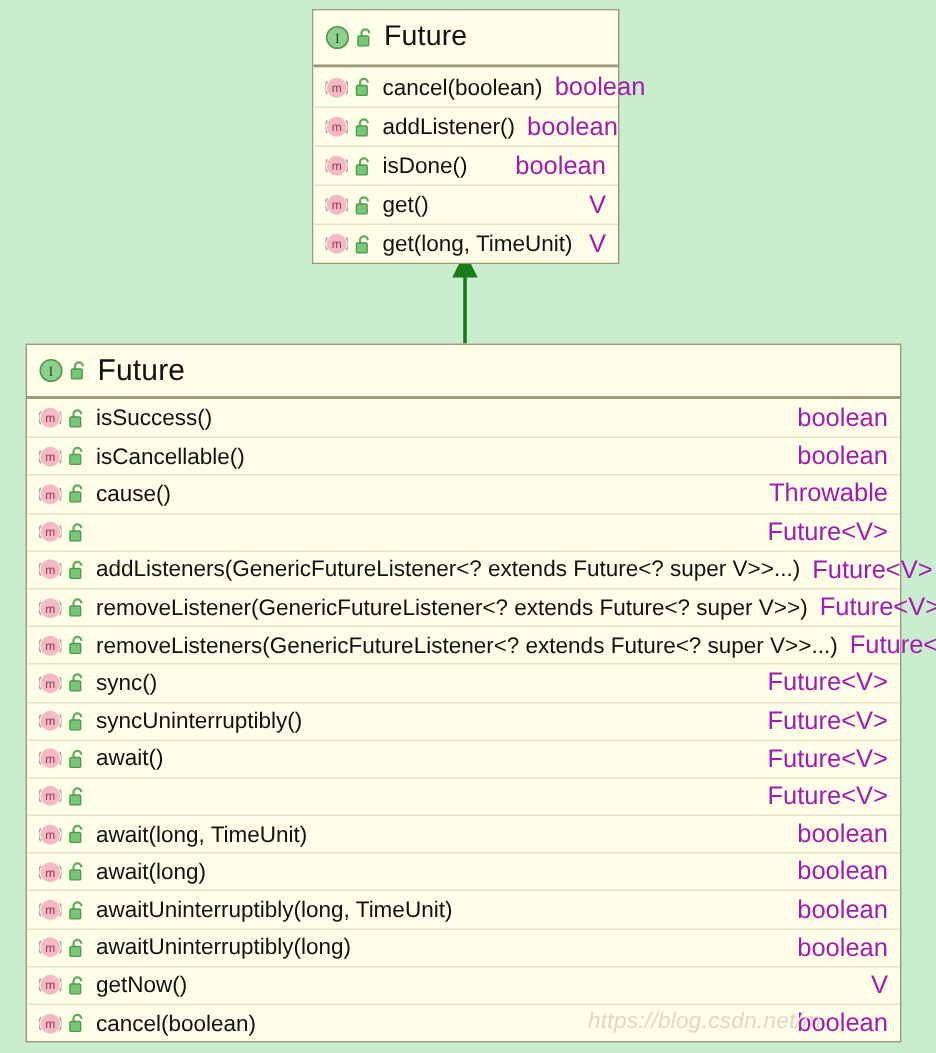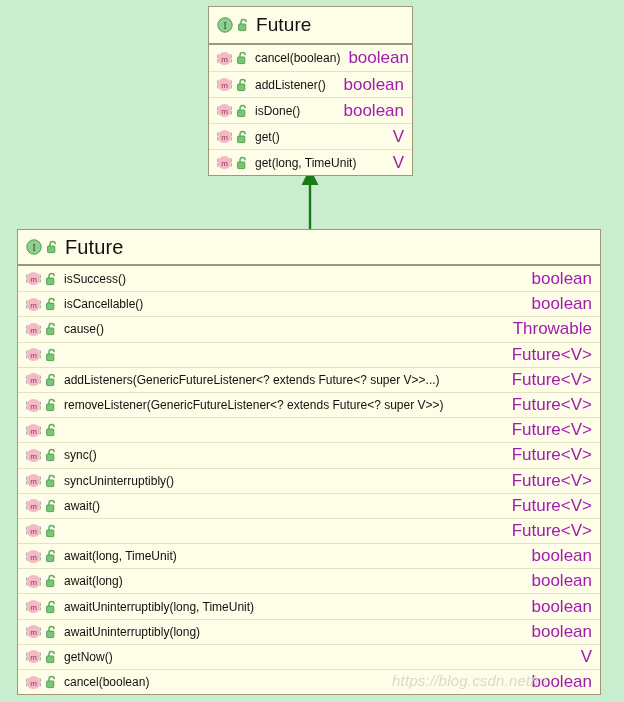--- a/index.html
+++ b/index.html
@@ -57,21 +57,21 @@
     box-sizing: border-box;
     padding: 0 8px 0 8px;
     background: #fdfde8;
     border-top: 1px solid #e3e3c4;
   }
   .uml-row:first-child {
     border-top: none;
   }
 
   .row-sig {
-    font-size: 12px;
+    font-size: 15px;
     color: #111111;
     margin-left: 7px;
     white-space: nowrap;
     flex: 0 0 auto;
   }
 
   .row-spacer {
     flex: 1 1 auto;
     min-width: 8px;
   }
@@ -360,20 +360,21 @@
           <span class="icon icon-method"><svg viewBox="0 0 15 15" xmlns="http://www.w3.org/2000/svg">
               <circle cx="7.5" cy="7.5" r="6.6" fill="#f6b8c4"></circle>
               <text x="7.5" y="10.6" font-family="Liberation Sans, sans-serif" font-size="8" fill="#8a3a50" text-anchor="middle">m</text>
               <path d="M1.2 3.2 A7.6 7.6 0 0 0 1.2 11.8" fill="none" stroke="#9aa0a6" stroke-width="1"></path>
               <path d="M13.8 3.2 A7.6 7.6 0 0 1 13.8 11.8" fill="none" stroke="#9aa0a6" stroke-width="1"></path>
             </svg></span>
           <span class="icon icon-lock"><svg viewBox="0 0 12 14" xmlns="http://www.w3.org/2000/svg">
               <path d="M4 6 V4.2 A2.6 2.6 0 0 1 9.2 4.2" fill="none" stroke="#5fae5f" stroke-width="1.5"></path>
               <rect x="1.6" y="6" width="7.2" height="6.6" rx="0.8" fill="#76c876" stroke="#4e9a4e" stroke-width="0.9"></rect>
             </svg></span>
+          <span class="row-sig">removeListeners(GenericFutureListener&lt;? extends Future&lt;? super V&gt;&gt;...)</span>
           <span class="row-spacer"></span>
           <span class="row-type">Future&lt;V&gt;</span>
         </div>
         <div class="uml-row">
           <span class="icon icon-method"><svg viewBox="0 0 15 15" xmlns="http://www.w3.org/2000/svg">
               <circle cx="7.5" cy="7.5" r="6.6" fill="#f6b8c4"></circle>
               <text x="7.5" y="10.6" font-family="Liberation Sans, sans-serif" font-size="8" fill="#8a3a50" text-anchor="middle">m</text>
               <path d="M1.2 3.2 A7.6 7.6 0 0 0 1.2 11.8" fill="none" stroke="#9aa0a6" stroke-width="1"></path>
               <path d="M13.8 3.2 A7.6 7.6 0 0 1 13.8 11.8" fill="none" stroke="#9aa0a6" stroke-width="1"></path>
             </svg></span>

